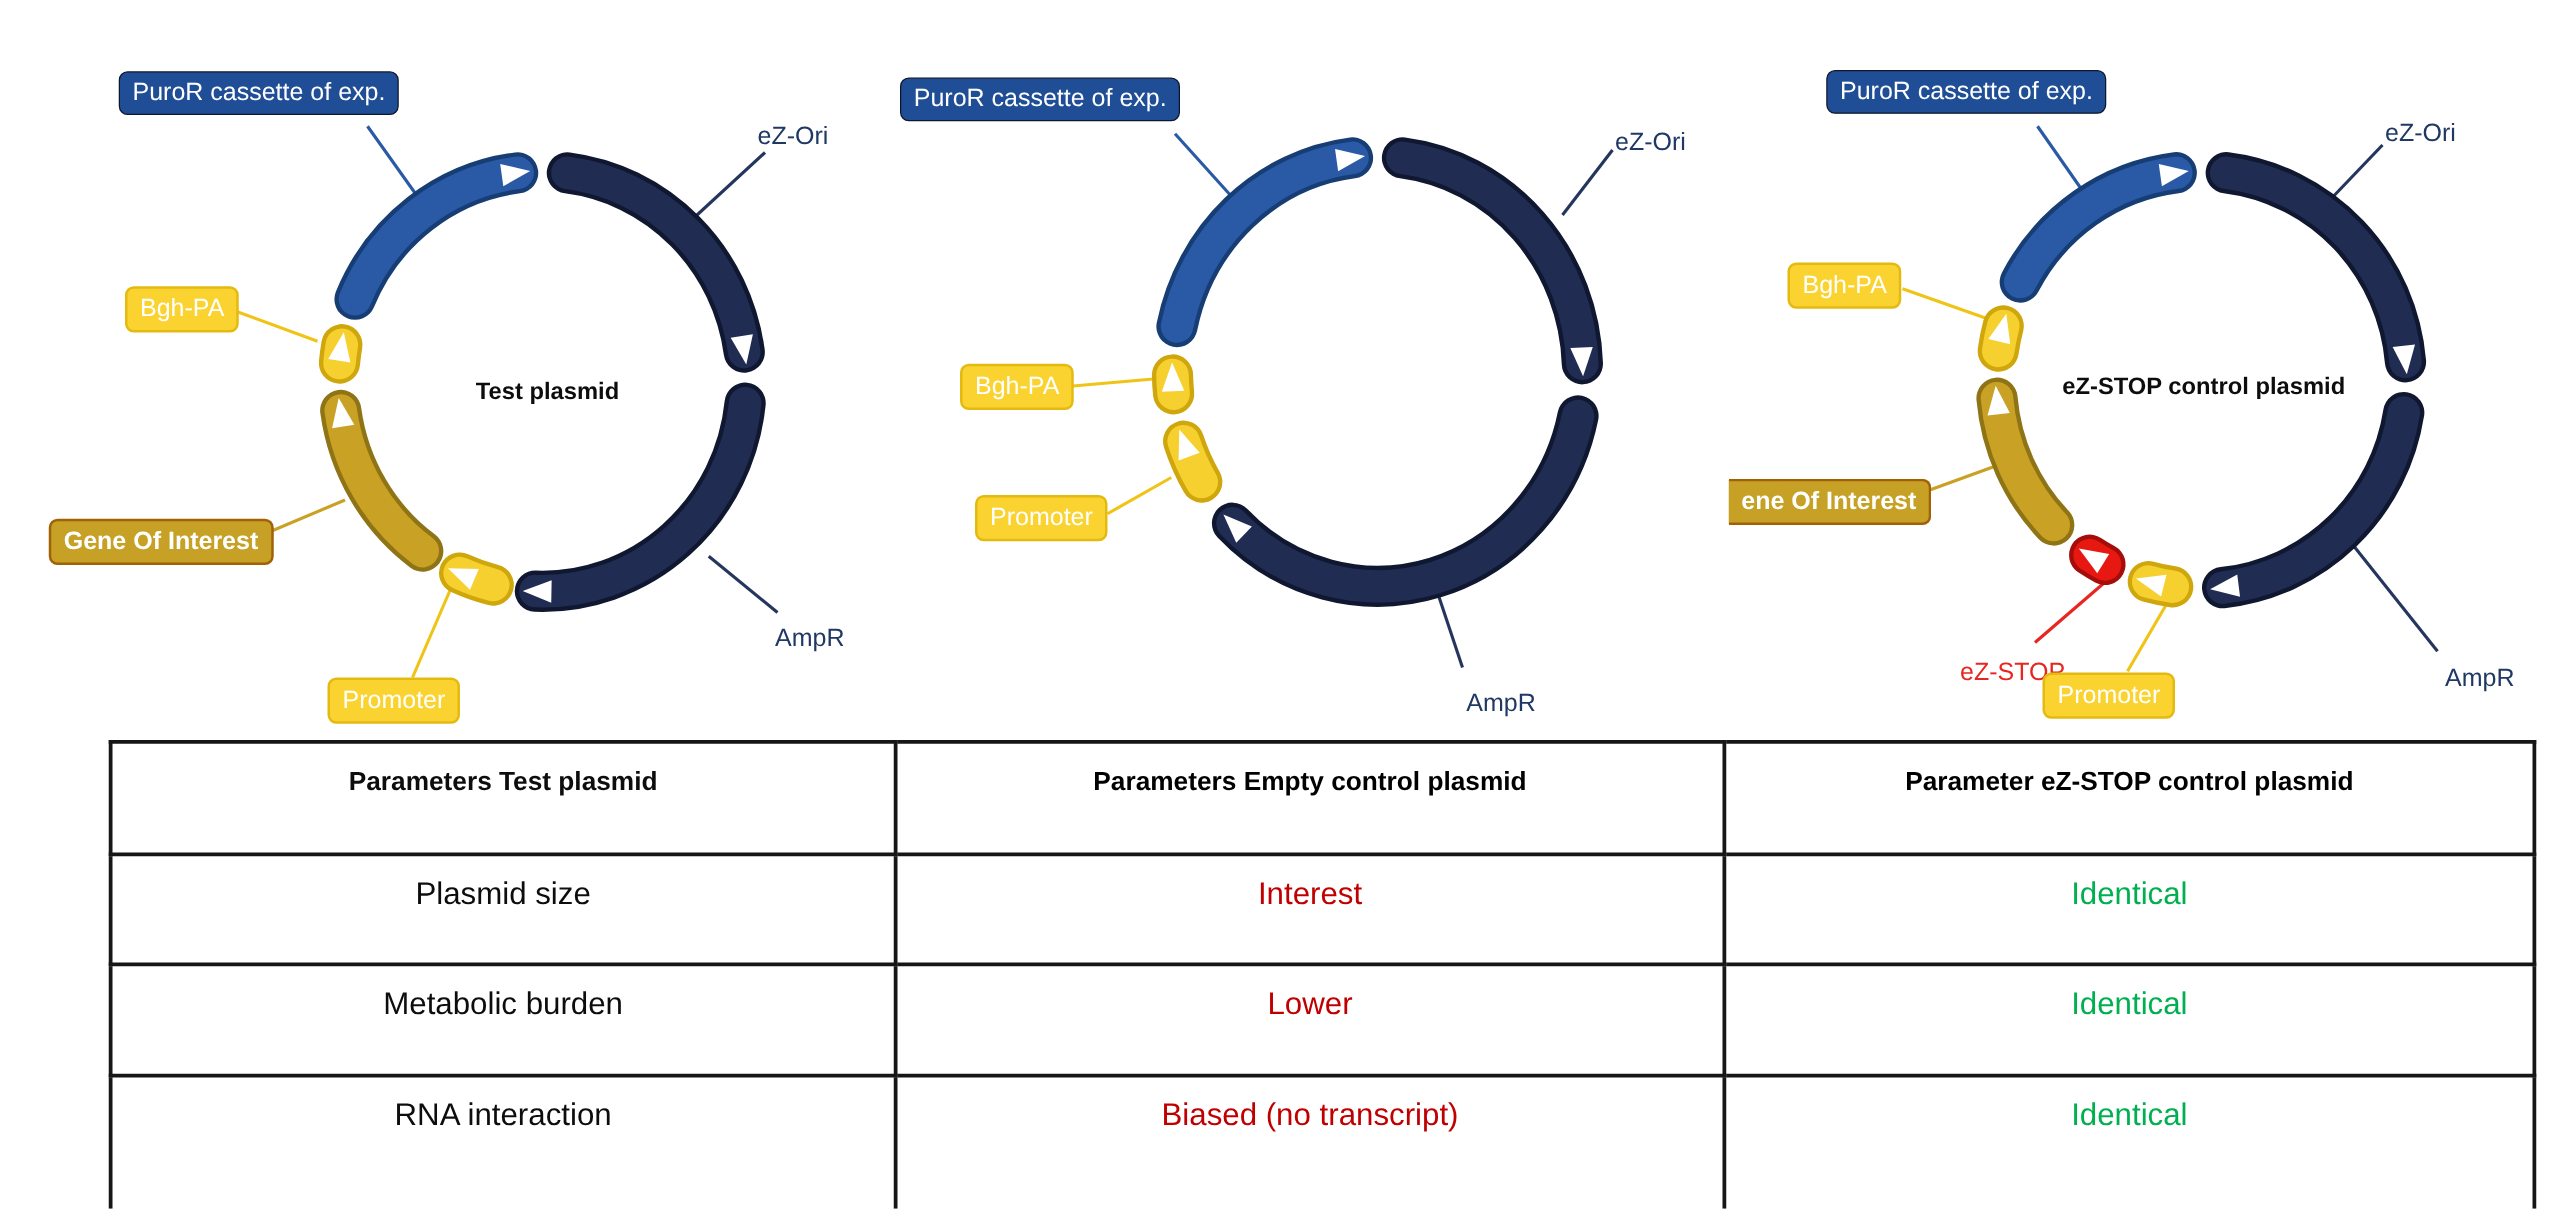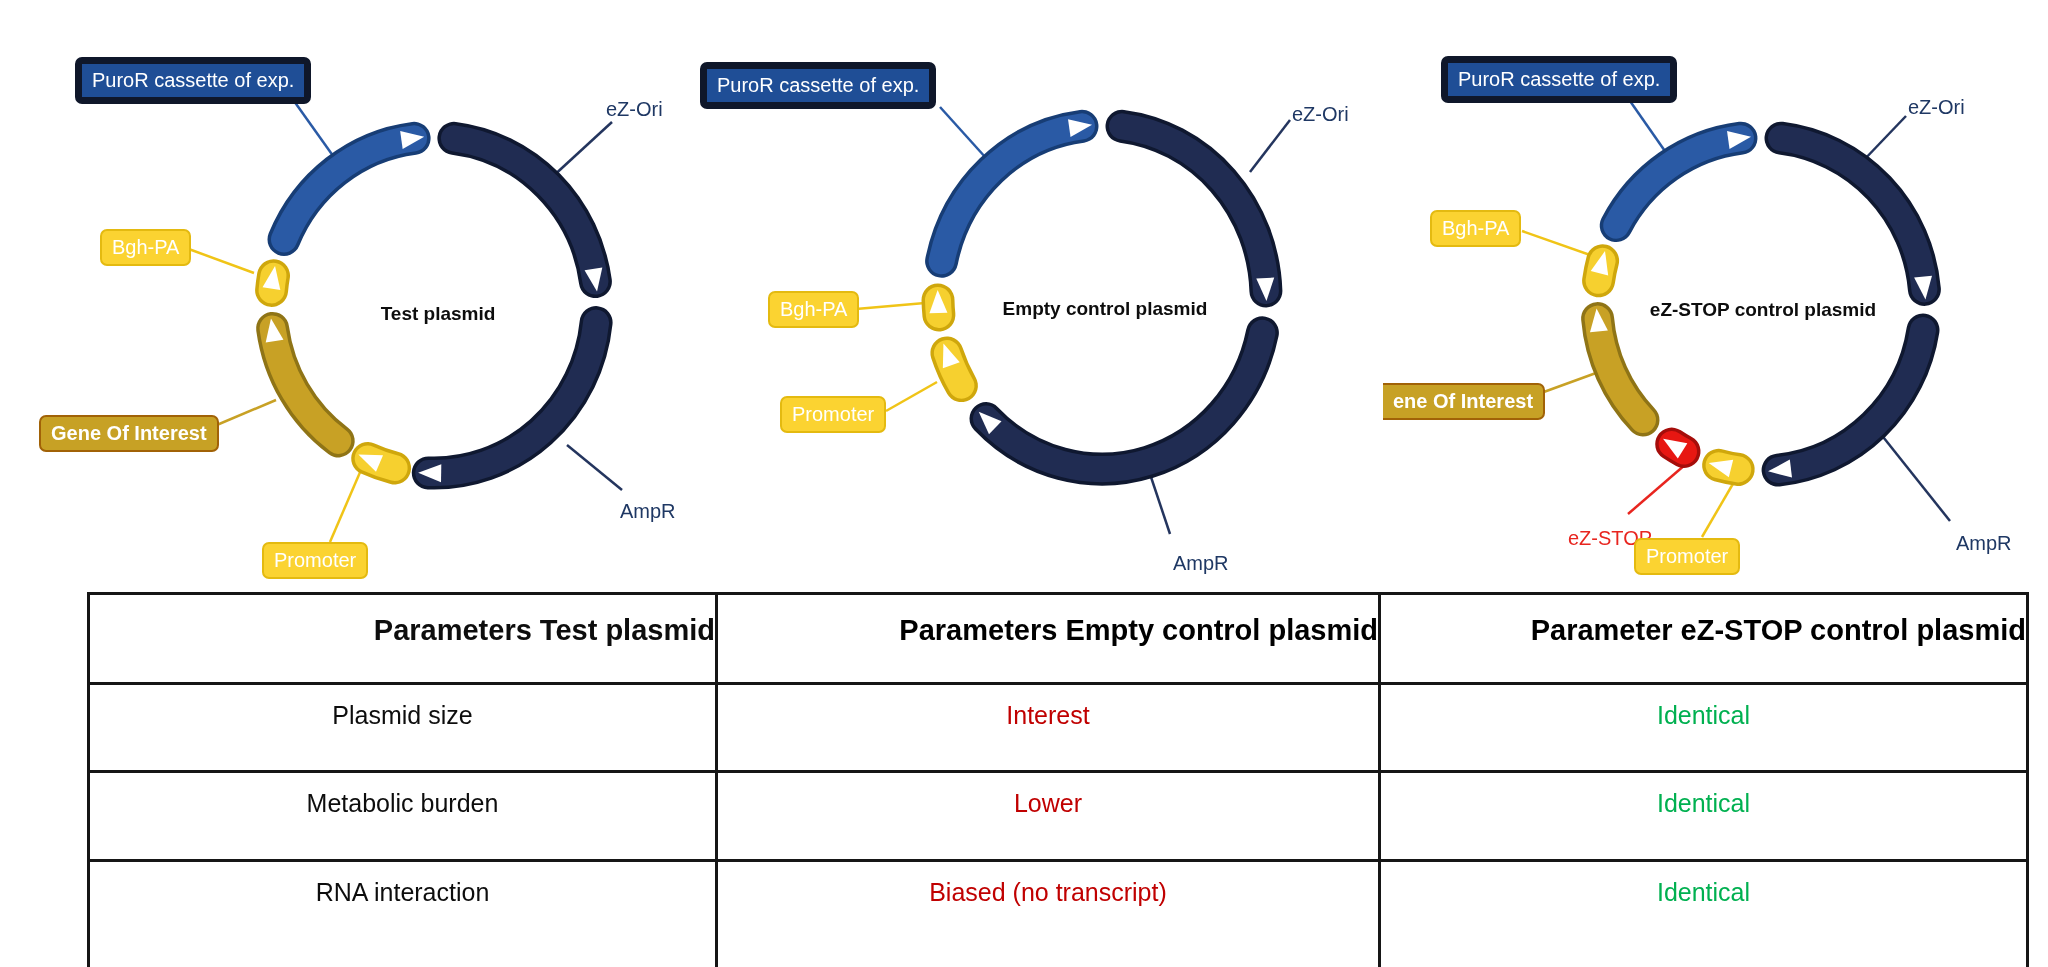--- a/index.html
+++ b/index.html
@@ -13,21 +13,21 @@
   #ring-layer{position:absolute;left:0;top:0;pointer-events:none;}
   
   .co{
     position:absolute;
     font-size:20px;line-height:24px;
     color:#ffffff;
     padding:4px 10px 5px 10px;
     border-radius:7px;
     white-space:nowrap;
   }
-  .co-blue{background:#1f4e96;border:7px solid #0f172a;}
+  .co-blue{background:#1f4e96;border:1px solid #0f172a;margin-left:20px;}
   .co-yellow{background:#fbd331;border:2px solid #e4ba10;}
   .co-gold{background:#c7a125;border:2px solid #a16207;font-weight:bold;}
   .co-clipped{border-top-left-radius:0;border-bottom-left-radius:0;border-left:none;}
   .lbl{
     position:absolute;
     font-size:20px;line-height:24px;
     color:#1f3864;
     white-space:nowrap;
     margin-top:10px;
   }
@@ -45,21 +45,21 @@
     table-layout:fixed;
     font-family:"Liberation Sans", sans-serif;
   }
   .cmp-table td,.cmp-table th{
     border:3px solid #161616;
     vertical-align:top;
     text-align:center;
     font-size:25px;
     padding:0;
   }
-  .cmp-table th{font-weight:bold;font-size:29px;padding-top:19px;text-align:right;}
+  .cmp-table th{font-weight:bold;font-size:21px;padding-top:19px;}
   .cmp-table td{padding-top:16px;}
   .col-param{width:625px;color:#0d0d0d;}
   .col-empty{width:660px;}
   .col-ezstop{width:645px;}
   td.val-red{color:#c00000;}
   td.val-green{color:#00b050;}
   tr.hdr-row{height:90px;}
   tr.row-1{height:88px;}
   tr.row-2{height:89px;}
   tr.row-3{height:113px;}
@@ -150,21 +150,20 @@
   <div class="co co-gold" style="left:39px;top:415px">Gene Of Interest</div>
   <div class="co co-yellow" style="left:262px;top:542px">Promoter</div>
   <div class="lbl" style="left:620px;top:489px">AmpR</div>
   <div class="ptitle" style="left:318px;top:296px;width:240px">Test plasmid</div>
 
   <div class="co co-blue" style="left:700px;top:62px">PuroR cassette of exp.</div>
   <div class="lbl" style="left:1292px;top:92px">eZ-Ori</div>
   <div class="co co-yellow" style="left:768px;top:291px">Bgh-PA</div>
   <div class="co co-yellow" style="left:780px;top:396px">Promoter</div>
   <div class="lbl" style="left:1173px;top:541px">AmpR</div>
-  <div class="ptitle" style="left:935px;top:291px;width:340px">Empty control plasmid</div>
 
   <div class="co co-blue" style="left:1441px;top:56px">PuroR cassette of exp.</div>
   <div class="lbl" style="left:1908px;top:85px">eZ-Ori</div>
   <div class="co co-yellow" style="left:1430px;top:210px">Bgh-PA</div>
   <div class="co co-gold co-clipped" style="left:1383px;top:383px">ene Of Interest</div>
   <div class="lbl lbl-red" style="left:1568px;top:516px">eZ-STOP</div>
   <div class="co co-yellow" style="left:1634px;top:538px">Promoter</div>
   <div class="lbl" style="left:1956px;top:521px">AmpR</div>
   <div class="ptitle" style="left:1641px;top:292px;width:244px">eZ-STOP control plasmid</div>
 

